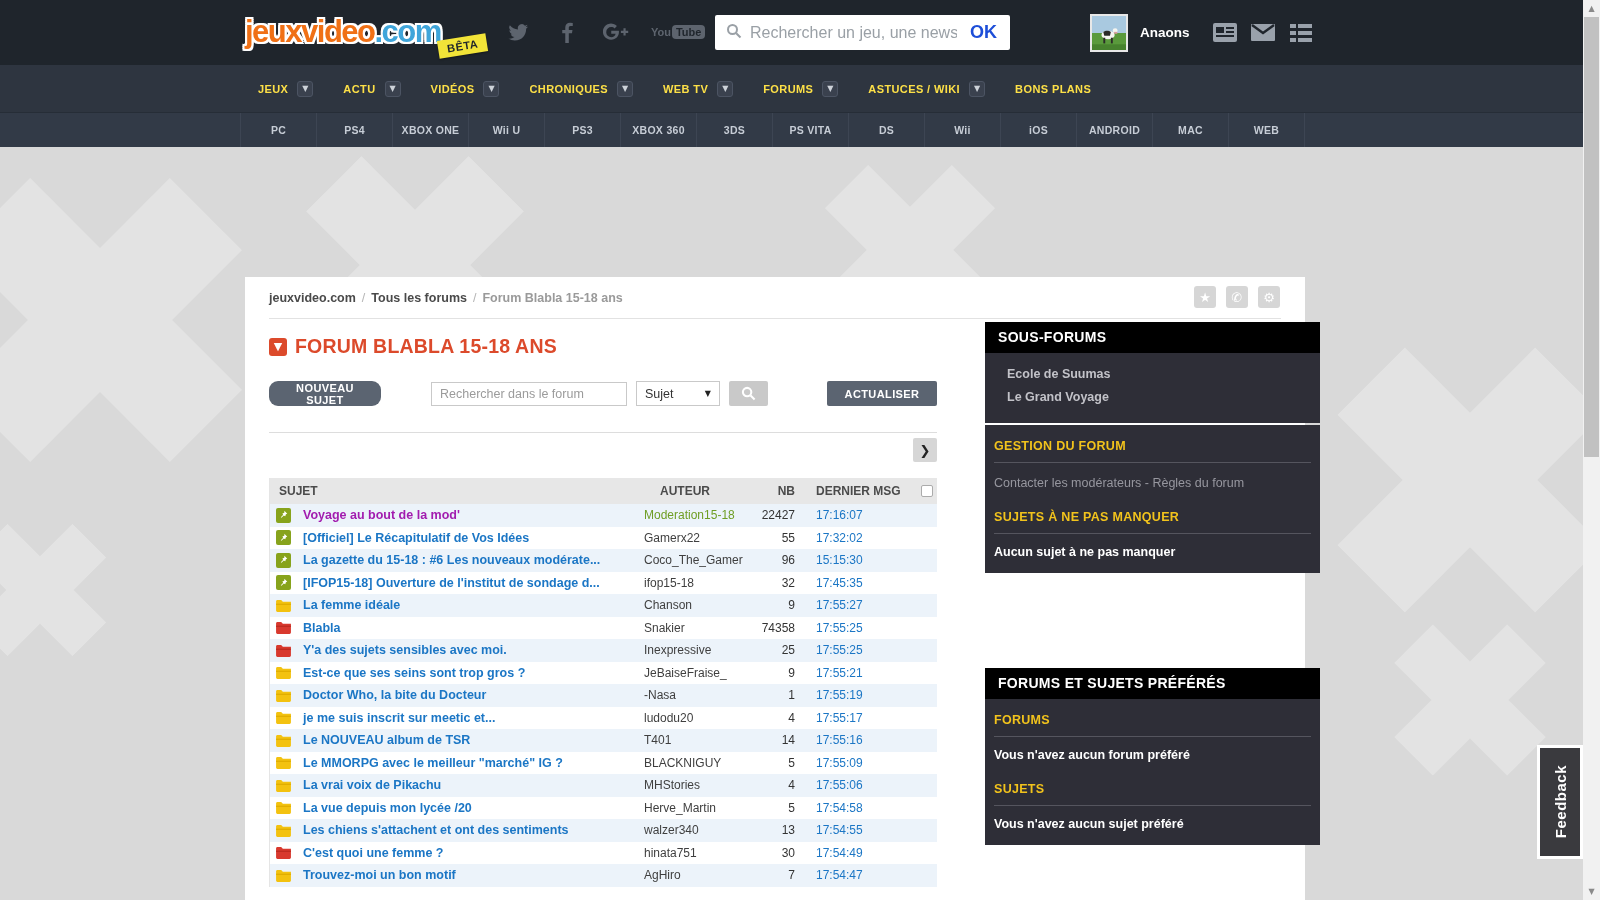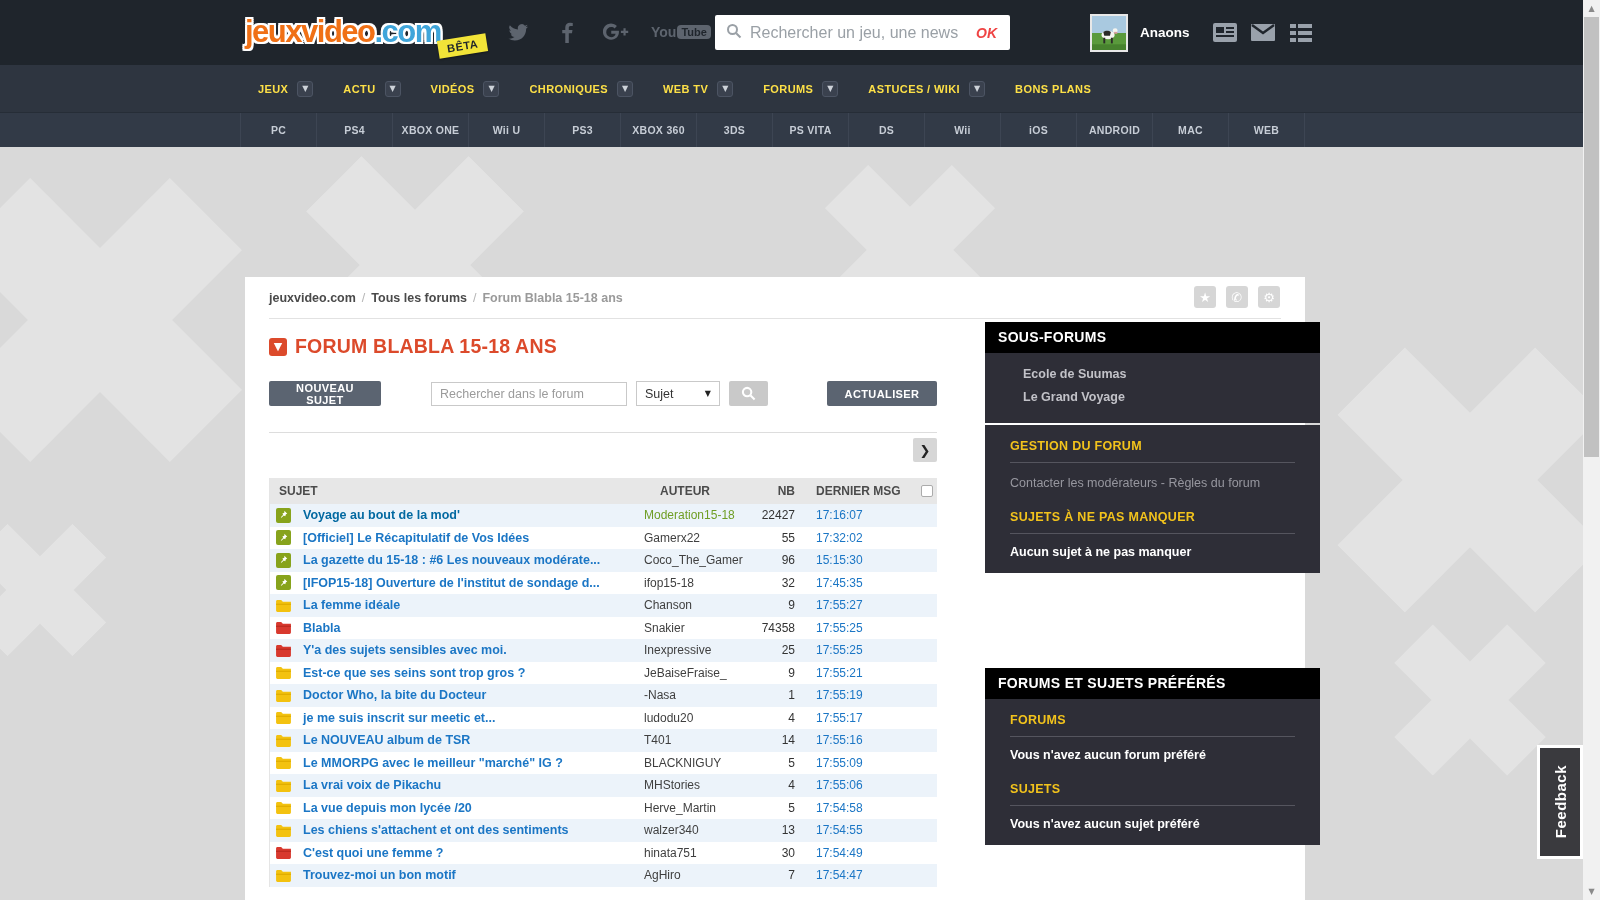--- a/index.html
+++ b/index.html
@@ -18,29 +18,29 @@
   .logo-text { font-size:31px; font-weight:800; letter-spacing:-1.5px; line-height:46px;
     text-shadow:-2px -2px 0 #fff,2px -2px 0 #fff,-2px 2px 0 #fff,2px 2px 0 #fff,-2px 0 0 #fff,2px 0 0 #fff,0 -2px 0 #fff,0 2px 0 #fff; }
   .logo-main { color:#f07015; }
   .logo-com  { color:#3fa5da; }
   .logo-beta { position:absolute; right:-46px; bottom:2px; background:#f2e438; color:#1e242b;
     font-size:11px; font-weight:bold; padding:3px 9px; transform:rotate(-9deg); letter-spacing:.5px;
     box-shadow:0 1px 2px rgba(0,0,0,.4); }
   .social { position:absolute; left:504px; top:19px; display:flex; align-items:center; gap:21px; color:#5d646e; }
   .social .sic { width:28px; height:26px; display:flex; align-items:center; justify-content:center; cursor:pointer; }
   .social svg { fill:#5d646e; }
-  .yt-you { font-size:14px; font-weight:bold; color:#5d646e; }
+  .yt-you { font-size:11px; font-weight:bold; color:#5d646e; }
   .yt-tube { font-size:11px; font-weight:bold; color:#1f252c; background:#5d646e; border-radius:4px; padding:1px 4px; margin-left:1px; }
 
   .searchbar { position:absolute; left:715px; top:15px; width:295px; height:35px; background:#fff; border-radius:2px;
     display:flex; align-items:center; }
   .searchbar .mag { margin:0 8px 0 11px; }
   .searchbar input { flex:1; border:0; outline:none; font-size:16px; color:#555; font-family:"Liberation Sans",sans-serif; }
   .searchbar input::placeholder { color:#9aa0a6; }
-  .search-ok { border:0; background:transparent; font-weight:bold; font-size:14px; color:#ef4444; padding:0 13px; cursor:pointer;font-style:italic; }
+  .search-ok { border:0; background:transparent; font-weight:bold; font-size:18px; color:#1d4ed8; padding:0 13px; cursor:pointer; }
 
   .userarea { position:absolute; left:1090px; top:0; height:65px; display:flex; align-items:center; }
   .avatar { width:38px; height:38px; border:2px solid #e8e8e8; margin-right:12px; cursor:pointer; }
   .avatar svg { display:block; }
   .username { color:#fff; font-weight:bold; font-size:13.5px; margin-right:16px; cursor:pointer; }
   .uicon { width:26px; height:22px; margin:0 6px; display:flex; align-items:center; justify-content:center; cursor:pointer; }
   .uicon svg { fill:#99a1ab; }
 
   
   .mainnav { position:absolute; left:0; top:65px; width:1583px; height:47px; background:#2e3540; z-index:5; }
@@ -73,21 +73,21 @@
 
   .forum-title { position:absolute; left:24px; top:58px; display:flex; align-items:center; }
   .title-chip { width:18px; height:18px; background:#dc4a2b; border-radius:3px; color:#fff; font-size:11px;
     display:flex; align-items:center; justify-content:center; margin-right:8px; font-family:"DejaVu Sans",sans-serif; }
   .forum-title h1 { font-size:19.5px; color:#dc4a2b; font-weight:bold; letter-spacing:.2px; }
 
   .toolbar { position:absolute; left:0; top:104px; width:100%; height:26px; }
   .btn-dark { position:absolute; height:25px; background:#5b6471; color:#fff; border:0; border-radius:2px;
     font-size:11px; font-weight:bold; letter-spacing:.4px; font-family:"Liberation Sans",sans-serif;
     cursor:pointer; padding:0 14px; }
-  #btn-new { left:24px; width:112px; }
+  #btn-new { left:24px; width:112px;border-radius:9px; }
   #btn-refresh { left:582px; width:110px; }
   .forum-search { position:absolute; left:186px; top:1px; width:196px; height:24px; border:1px solid #c9c9c9;
     padding-left:8px; font-size:12.5px; color:#14532d; outline:none; font-family:"Liberation Sans",sans-serif; }
   .forum-search::placeholder { color:#9b9b9b; }
   .filter-select { position:absolute; left:391px; top:0; width:84px; height:25px; border:1px solid #c9c9c9;
     background:#fff; font-size:12.5px; color:#333; display:flex; align-items:center; padding:0 8px; cursor:pointer; }
   .filter-select .fs-caret { margin-left:auto; font-size:8px; color:#222; font-family:"DejaVu Sans",sans-serif; }
   .btn-search { position:absolute; left:484px; top:0; width:39px; height:25px; background:#c9c9c9; border:0;
     border-radius:2px; display:flex; align-items:center; justify-content:center; cursor:pointer; }
 
@@ -106,35 +106,35 @@
   .th-last { padding-left:21px; }
   .th-check { display:flex; justify-content:center; }
   .hd-checkbox { width:12px; height:12px; background:#fff; border:1px solid #ababab; border-radius:2px; cursor:pointer; }
   .trow { height:22.5px; }
   .trow.odd { background:#ecf3fa; }
   .trow.even { background:#fff; }
   .c-icon { justify-self:center; display:flex; align-items:center; }
   .pinchip { width:15px; height:15px; background:#87a31c; border-radius:2px; display:flex; align-items:center; justify-content:center; }
   .c-title { padding-left:7px; font-size:12.5px; font-weight:bold; white-space:nowrap; overflow:hidden; cursor:pointer; text-decoration:none; }
   .c-title.blue { color:#1b76c5; }
-  .c-title.dark { color:#0369a1; }
+  .c-title.dark { color:#a21caf; }
   .c-author { font-size:12px; color:#3f3f3f; padding-left:6px; white-space:nowrap; overflow:hidden; }
   .c-author.green { color:#6f9e25; }
   .c-nb { font-size:12px; color:#333; text-align:right; }
   .c-time { font-size:12px; color:#1b76c5; padding-left:21px; cursor:pointer; }
 
   
   .sidebox { position:absolute; left:985px; width:335px; z-index:7; }
   #box-subforums { top:322px; }
   #box-infos { top:425px; }
   #box-favs { top:668px; }
   .sb-header { height:31px; background:#000000; color:#fff; font-size:14px; font-weight:bold;
     letter-spacing:.3px; line-height:31px; padding:0 13px; display:flex; align-items:center; }
   .sb-header .hd-right { margin-left:auto; display:flex; align-items:center; gap:6px; font-size:12.5px; }
-  .sb-body { background:#2e2e37; padding:10px 25px 14px; }
+  .sb-body { background:#2e2e37; padding:10px 9px 14px; }
   .sf-link { display:block; color:#c2c2c8; font-size:12.5px; font-weight:bold; line-height:23px;
     padding-left:13px; cursor:pointer; text-decoration:none; }
   .yellow-h { color:#f2c31c; font-size:12.5px; font-weight:bold; letter-spacing:.3px; margin-top:4px; }
   .sb-rule { border:0; border-top:1px solid #55555e; margin:9px 0 11px; }
   .mods { color:#fff; font-size:12.5px; line-height:17px; }
   .mods .mod-label { font-weight:normal; color:#ececec; }
   .mods .mod-names { font-weight:bold; }
   .sb-links { margin-top:13px; font-size:12.5px; color:#97979f; }
   .sb-links a { color:#97979f; text-decoration:none; cursor:pointer; }
   .sb-text { color:#fff; font-size:12.5px; font-weight:bold; }

